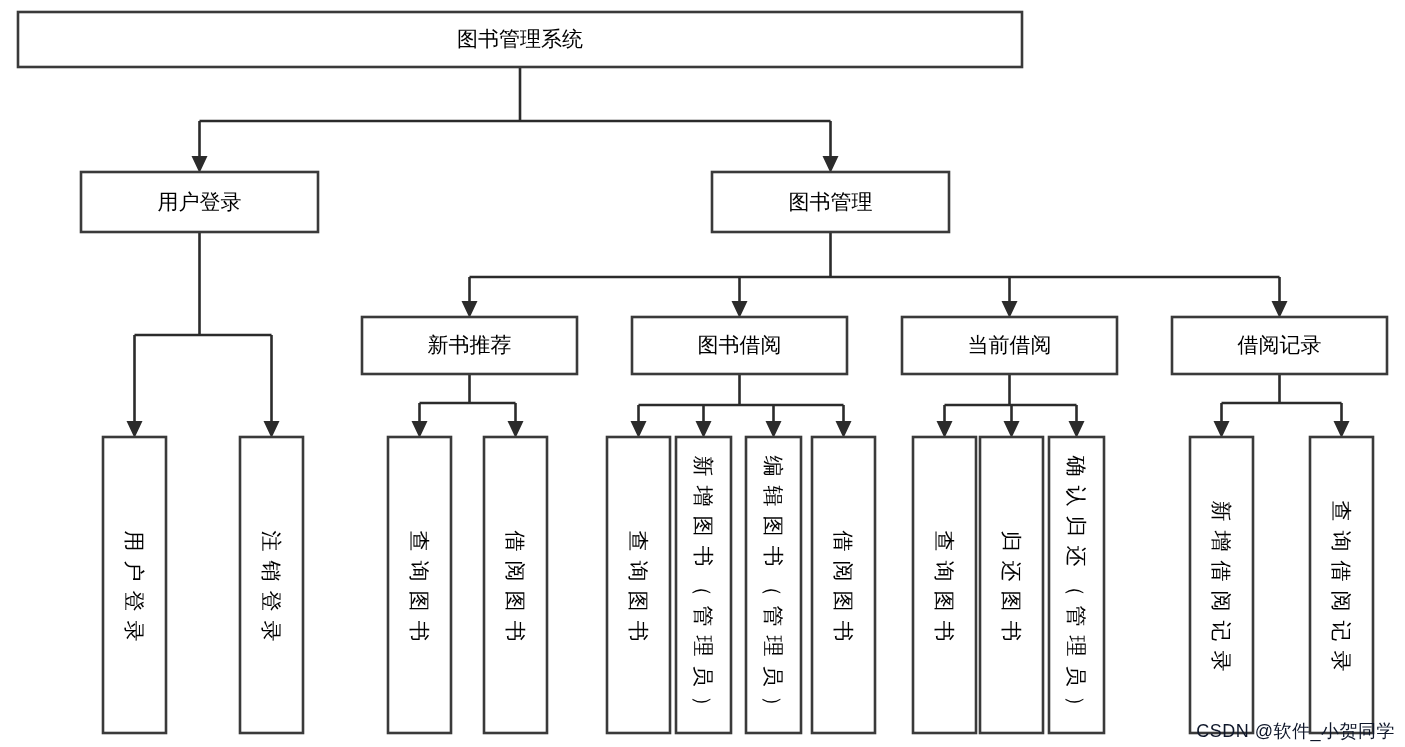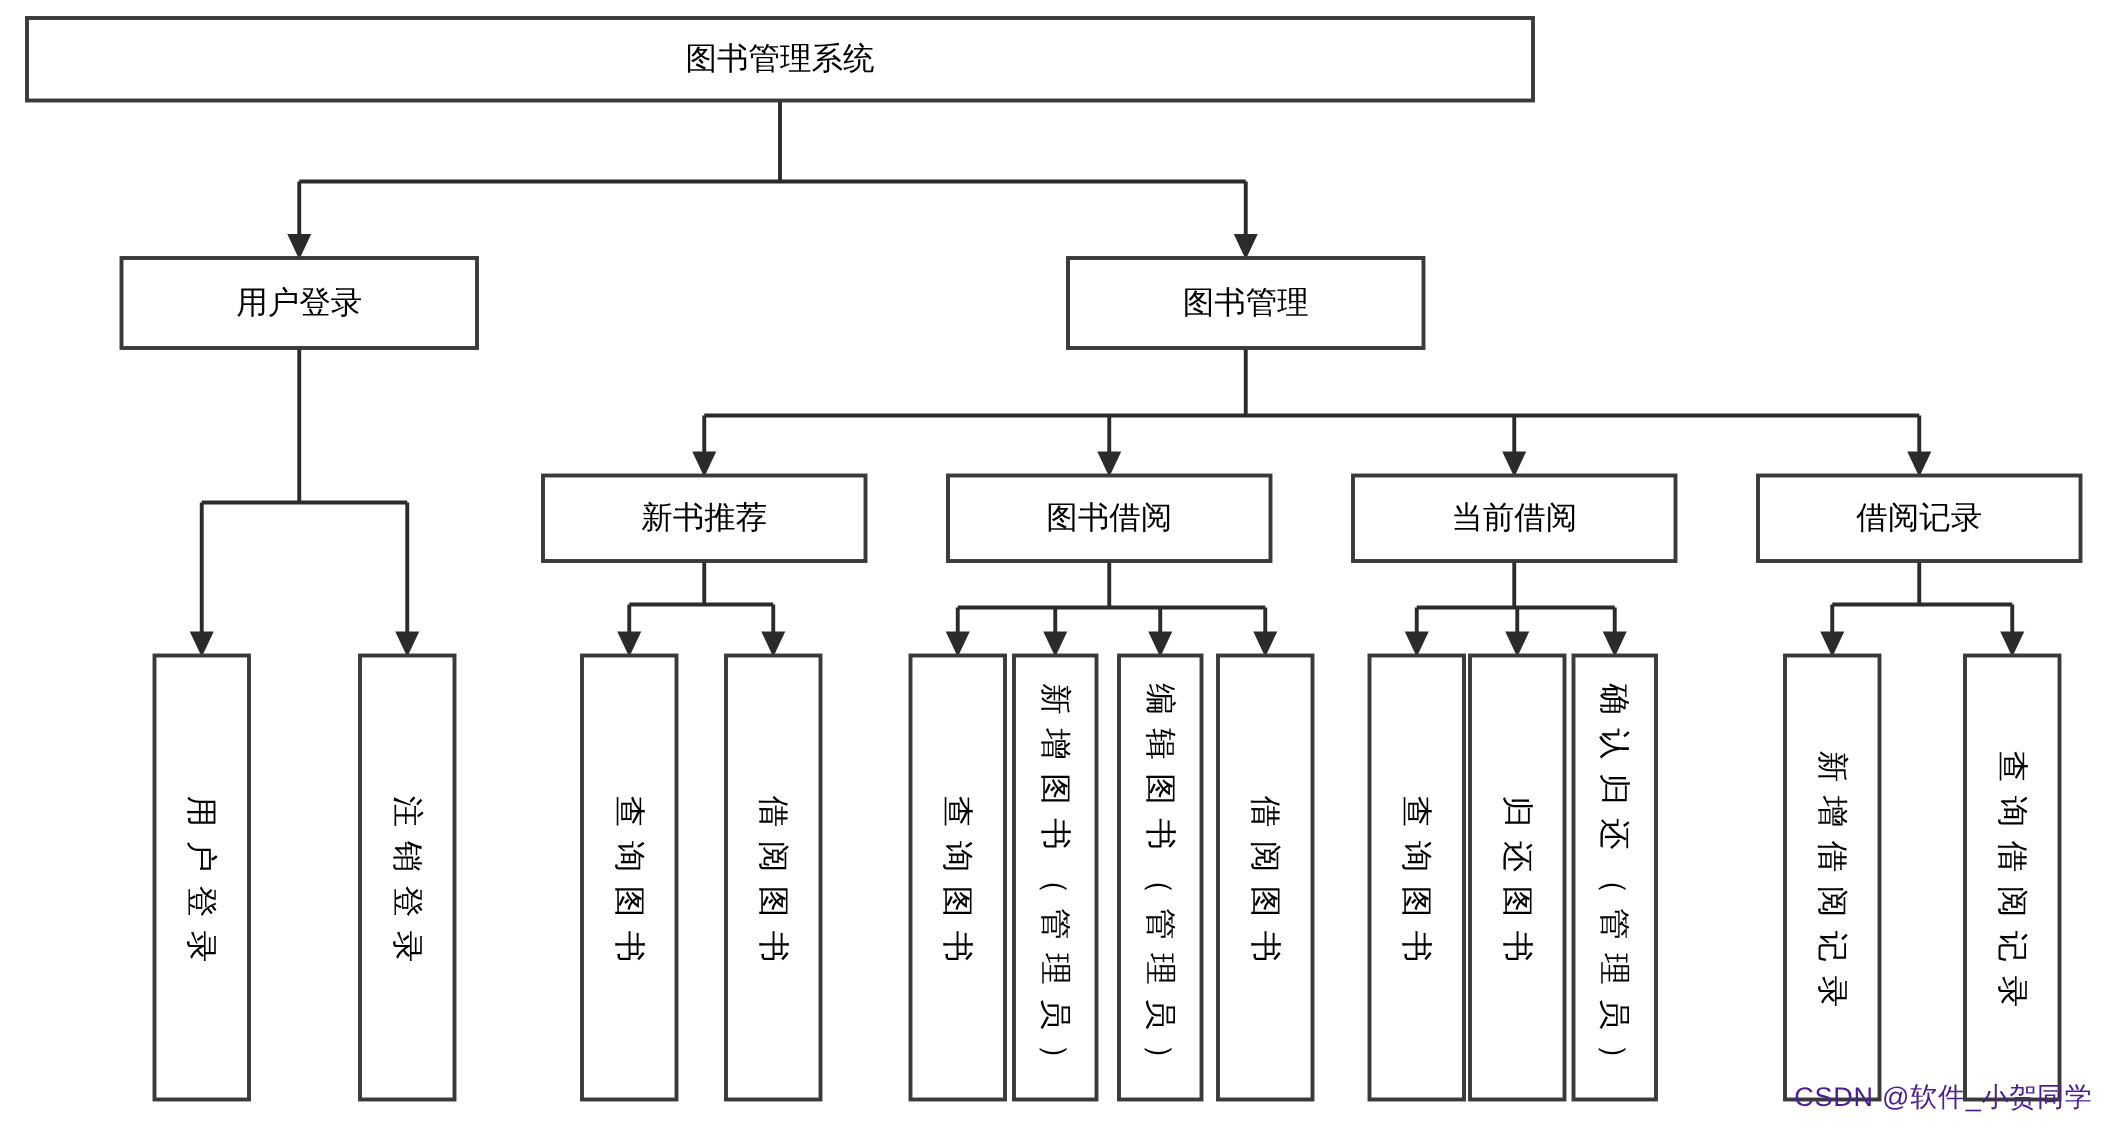--- a/index.html
+++ b/index.html
@@ -52,21 +52,21 @@
     font-family: "Liberation Sans", "DejaVu Sans", sans-serif;
     font-size: 21px;
     text-anchor: middle;
   }
   .watermark-text {
     position: absolute;
     right: 10px;
     bottom: 4px;
     font-family: "Liberation Sans", "DejaVu Sans", sans-serif;
     font-size: 18px;
-    color: #4c1d95;
+    color: #0f172a;
     white-space: nowrap;
     letter-spacing: 0.5px;
     pointer-events: none;
   }
 </style>
 </head>
 <body>
 
 <div id="diagram-root">
   <svg id="diagram-svg" viewBox="0 0 1405 747">

